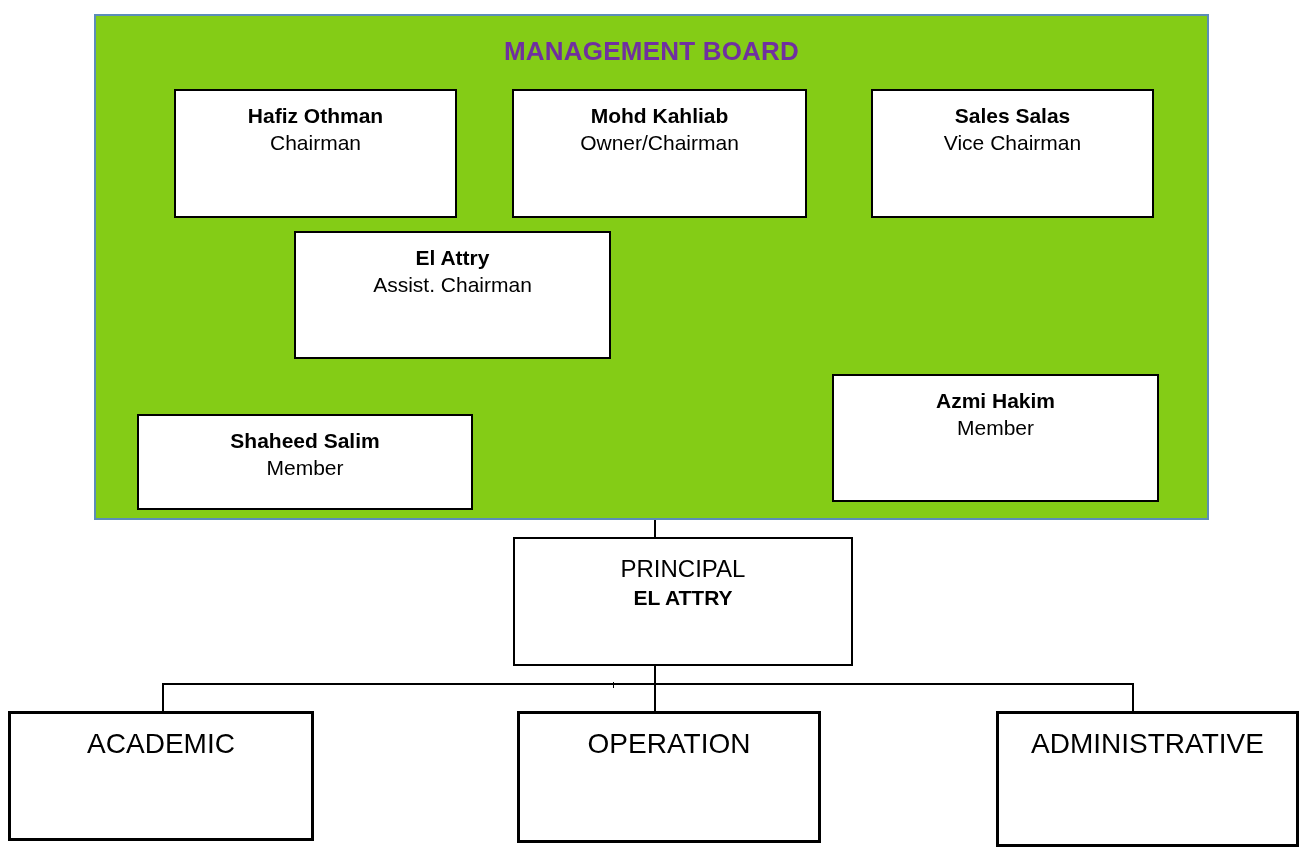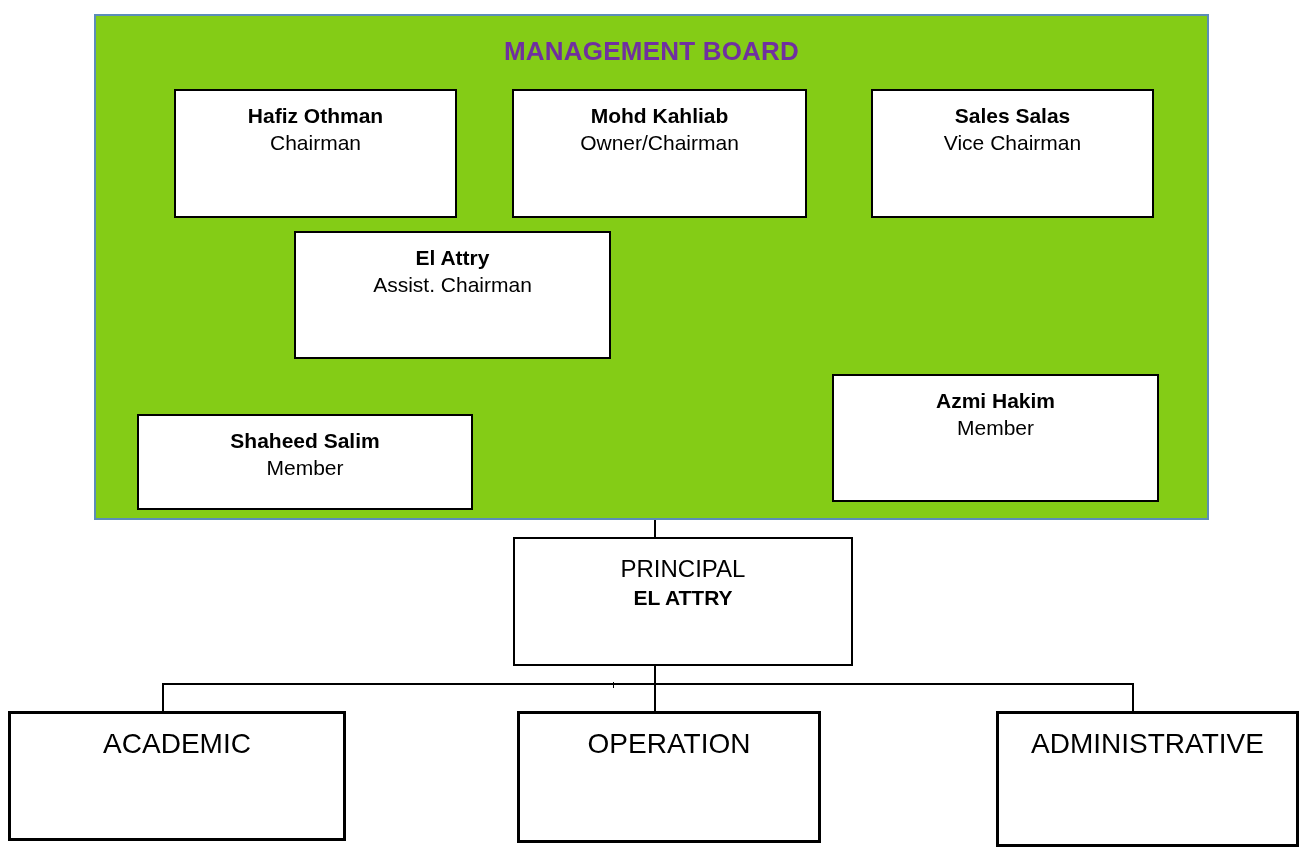--- a/index.html
+++ b/index.html
@@ -203,21 +203,21 @@
   <div class="vline" style="left:654px; top:664px; height:49px;"></div>
 
   <div class="hline" style="left:162px; top:683px; width:972px;"></div>
 
   <div class="vline" style="left:162px; top:683px; height:29px;"></div>
 
   <div class="vline" style="left:1132px; top:683px; height:29px;"></div>
 
   <div class="stub" style="left:613px; top:682px;"></div>
 
-  <div class="division" style="left:8px; top:711px; width:338px; height:130px;">
+  <div class="division" style="left:8px; top:711px; width:306px; height:130px;">
     <span class="label">ACADEMIC</span>
   </div>
 
   <div class="division" style="left:489px; top:711px; width:304px; height:132px;margin-left:28px;">
     <span class="label">OPERATION</span>
   </div>
 
   <div class="division" style="left:978px; top:711px; width:303px; height:136px;margin-left:18px;">
     <span class="label">ADMINISTRATIVE</span>
   </div>

